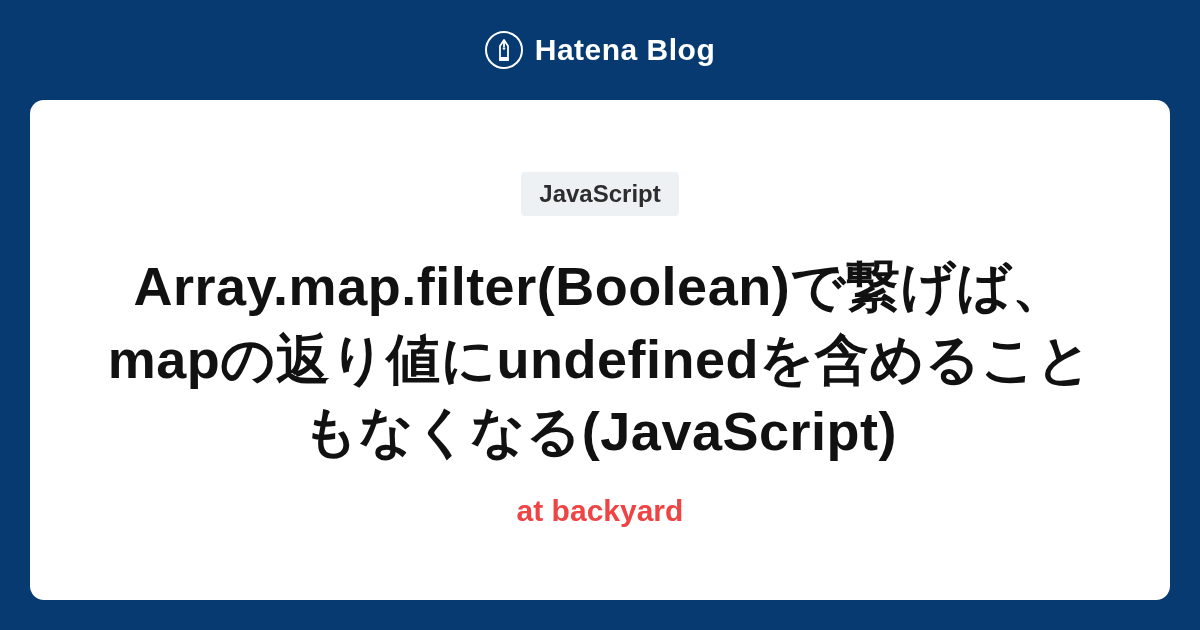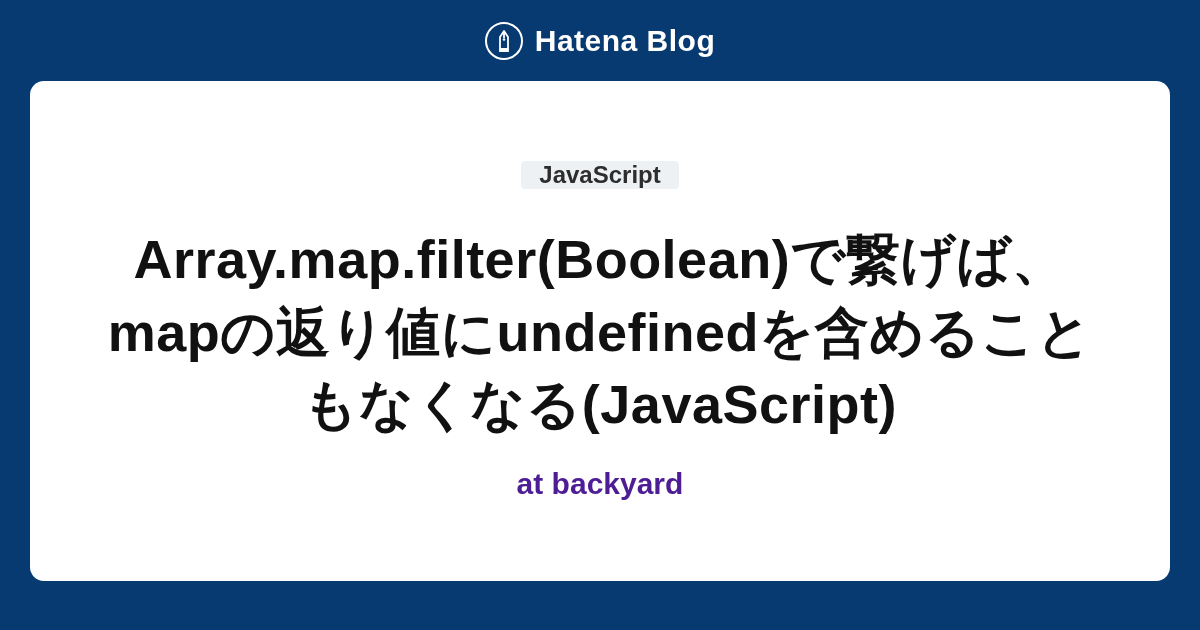--- a/index.html
+++ b/index.html
@@ -11,21 +11,21 @@
       width: 1200px;
       height: 630px;
       background: #073a70;
       font-family: -apple-system, BlinkMacSystemFont, "Segoe UI", "Helvetica Neue", Arial, sans-serif;
       display: flex;
       flex-direction: column;
       align-items: center;
       overflow: hidden;
     }
     .header {
-      height: 81px;
+      height: 100px;
       display: flex;
       align-items: center;
       justify-content: center;
       color: #fff;
     }
     .logo-wrap {
       display: flex;
       align-items: center;
       gap: 12px;
     }
@@ -61,33 +61,33 @@
     .tags {
       display: flex;
       gap: 18px;
       margin-bottom: 34px;
     }
     .tag {
       background: #eef1f4;
       color: #2d2d2d;
       font-size: 24px;
       font-weight: 600;
-      padding: 0 18px;
+      padding: 8px 18px;
       border-radius: 4px;
     }
     .title {
       color: #111;
       font-size: 54px;
       font-weight: 700;
       line-height: 1.35;
       margin-bottom: 26px;
       letter-spacing: 0.5px;
     }
     .subtitle {
-      color: #4c1d95;
+      color: #ef4444;
       font-size: 30px;
       font-weight: 600;
     }
   </style>
 </head>
 <body>
 
 <div class="header">
   <div class="logo-wrap">
     <span class="logo-circle">

